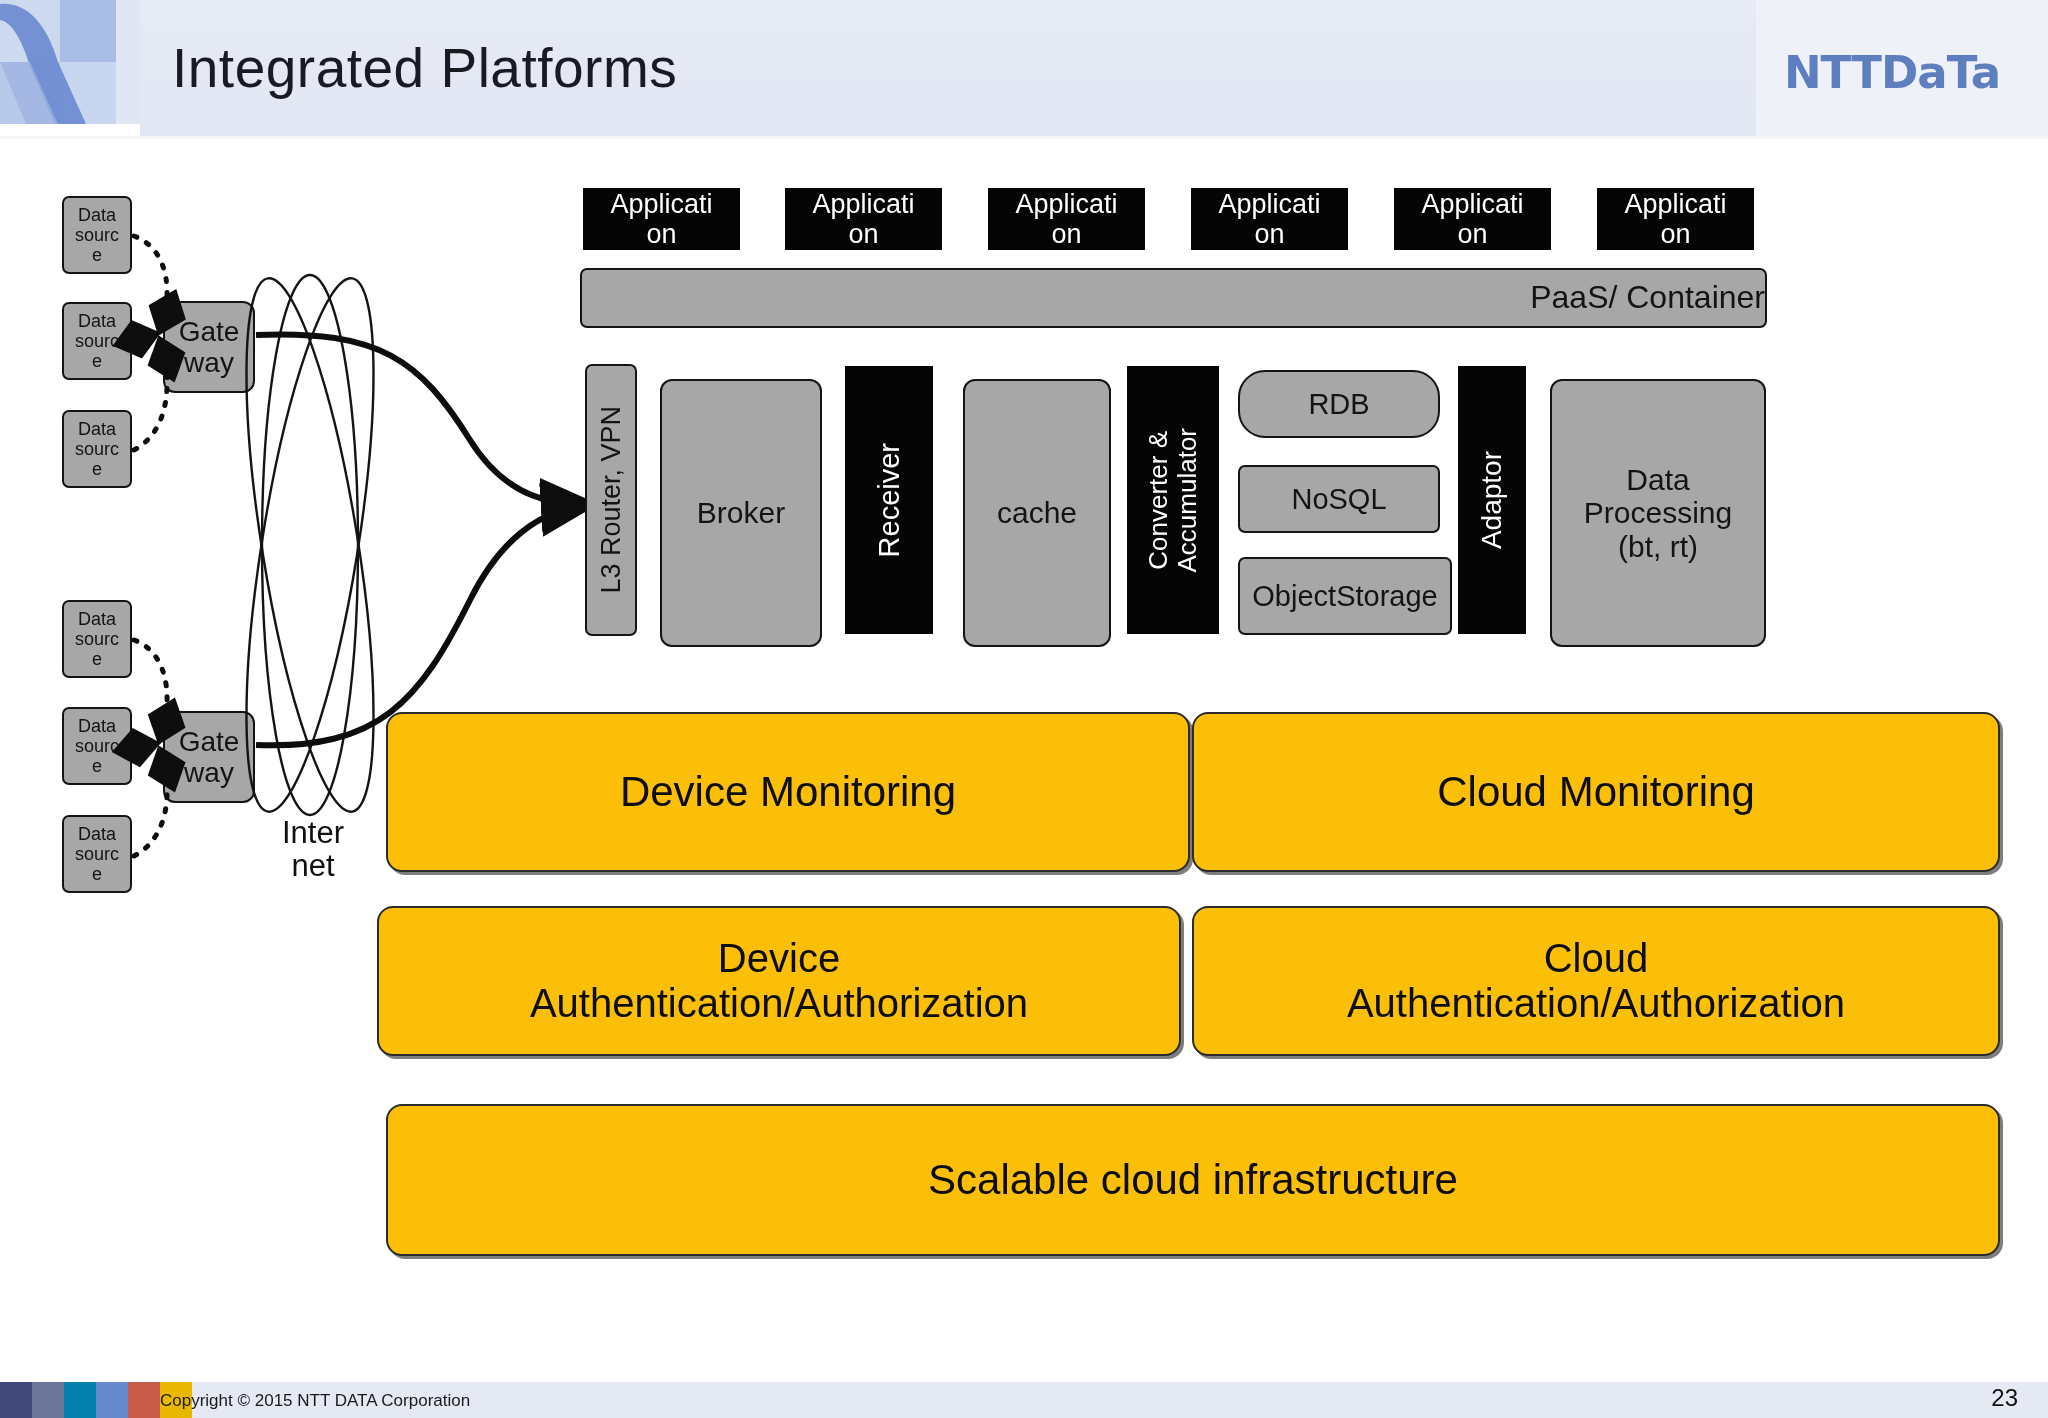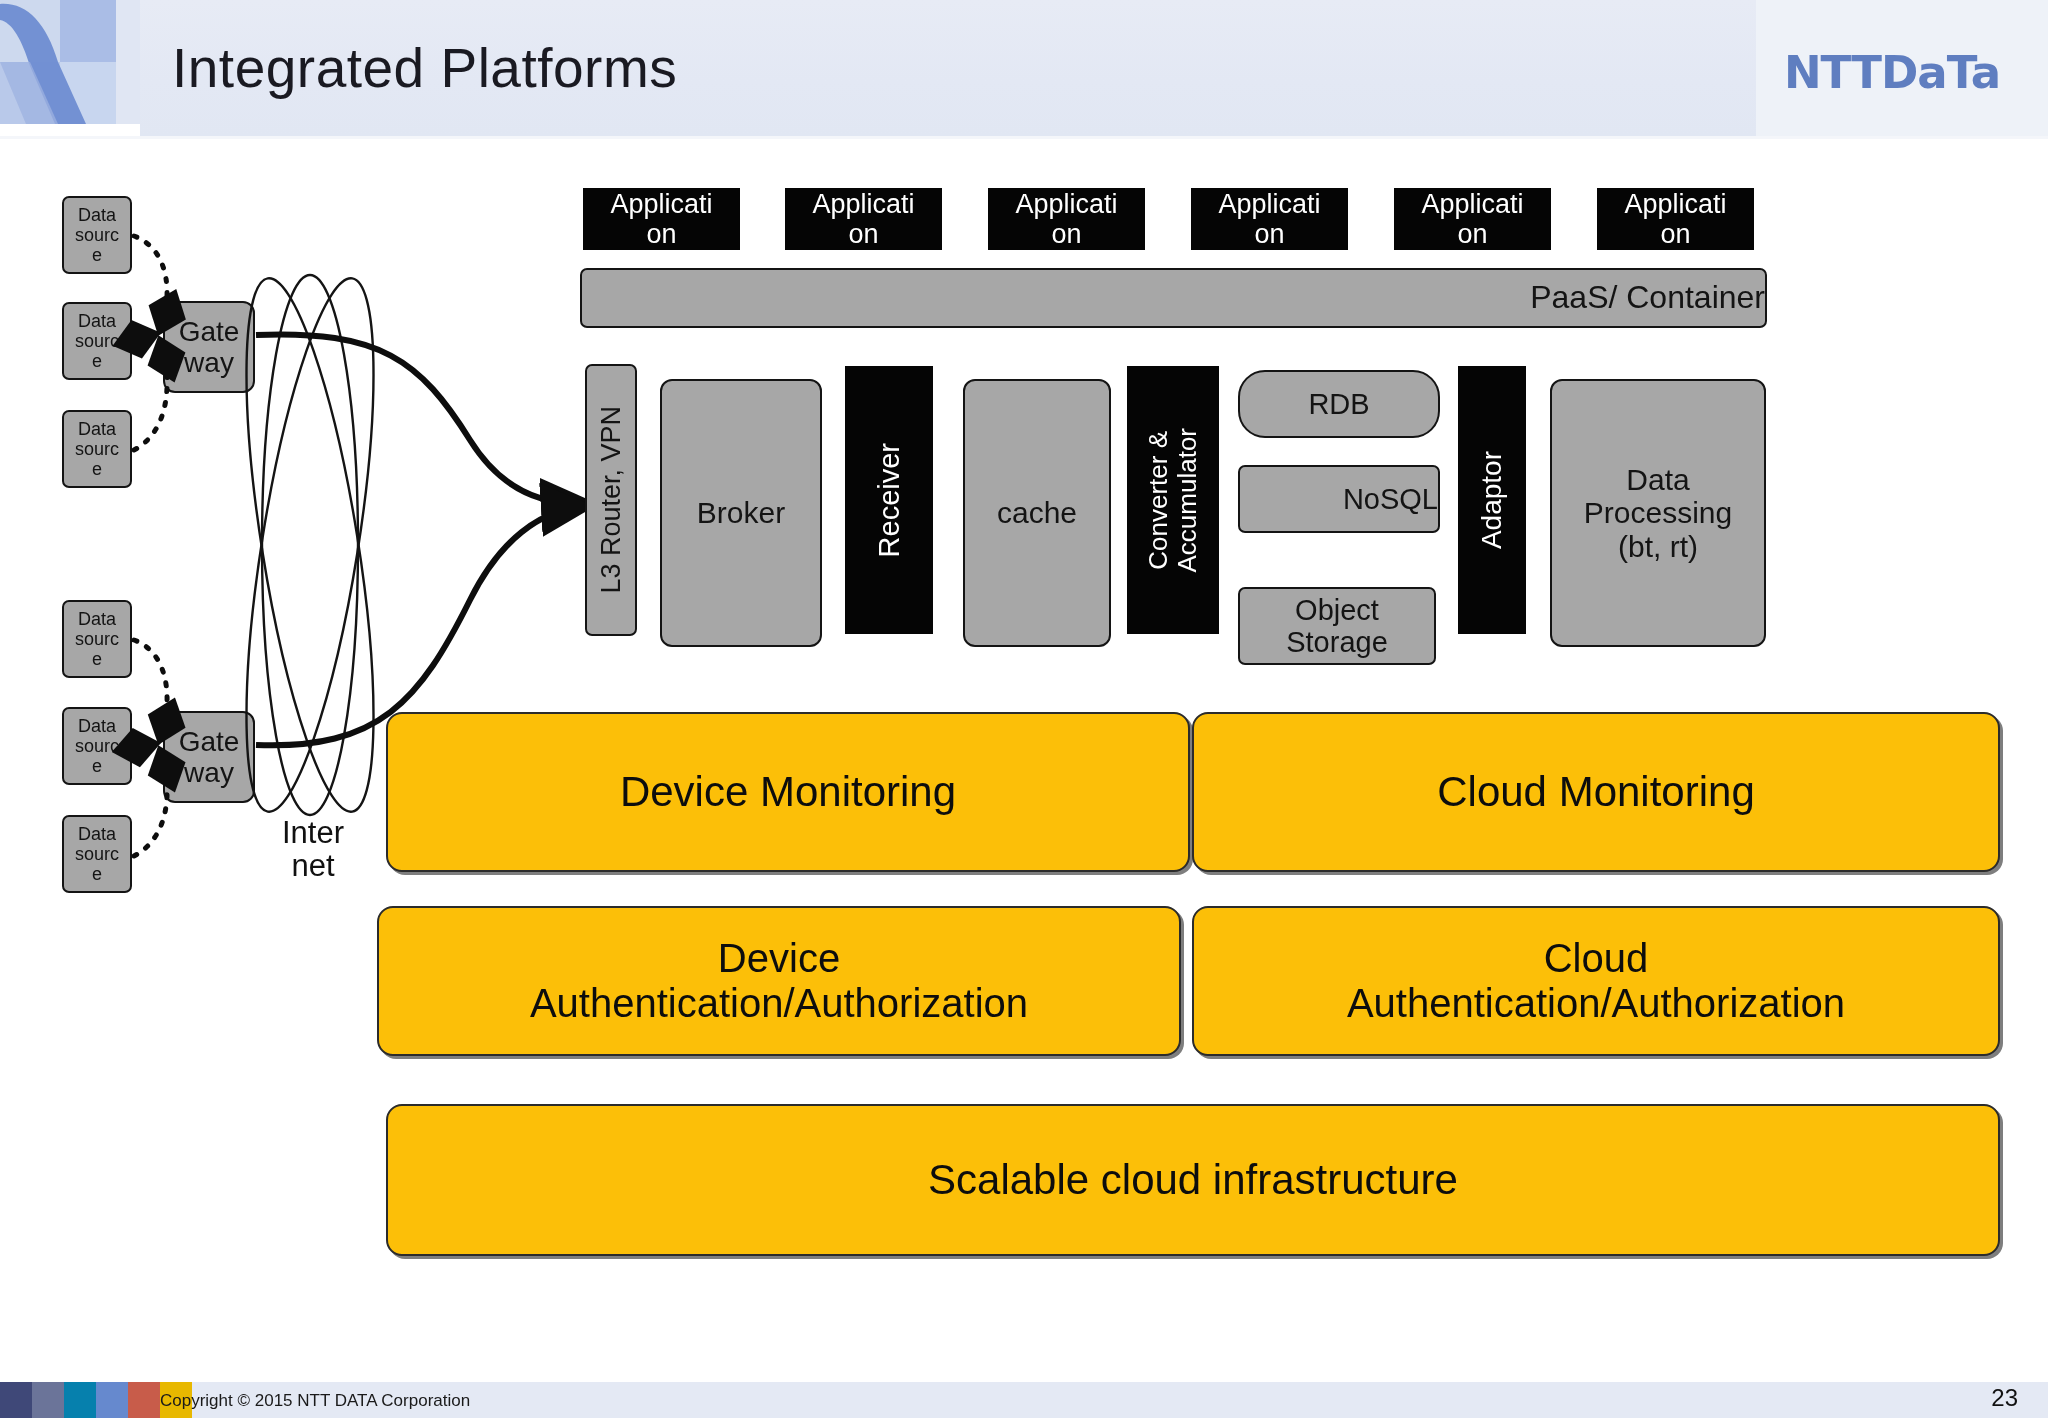--- a/index.html
+++ b/index.html
@@ -233,24 +233,24 @@
   </div>
 
   <div class="box black sq" style="left:1127px;top:366px;width:92px;height:268px;font-size:26px;flex-direction:row;">
     <span class="vert">Converter &amp;</span>
     <span class="vert">Accumulator</span>
   </div>
 
   <div class="box gray r6" style="left:1238px;top:370px;width:202px;height:68px;font-size:29px;border-radius:27px;">
     <span>RDB</span>
   </div>
-  <div class="box gray r6" style="left:1238px;top:465px;width:202px;height:68px;font-size:29px;justify-content:flex-end;">
+  <div class="box gray r6" style="left:1238px;top:465px;width:202px;height:68px;font-size:29px;">
     <span>NoSQL</span>
   </div>
-  <div class="box gray r6" style="left:1238px;top:557px;width:198px;height:78px;font-size:29px;flex-direction:column;margin-top:30px;">
+  <div class="box gray r6" style="left:1238px;top:557px;width:214px;height:78px;font-size:29px;flex-direction:row;">
     <span>Object</span>
     <span>Storage</span>
   </div>
 
   <div class="box black sq" style="left:1458px;top:366px;width:68px;height:268px;font-size:28px;">
     <span class="vert">Adaptor</span>
   </div>
 
   <div class="box gray r10" style="left:1550px;top:366px;width:216px;height:268px;font-size:30px;flex-direction:column;">
     <span>Data</span>

